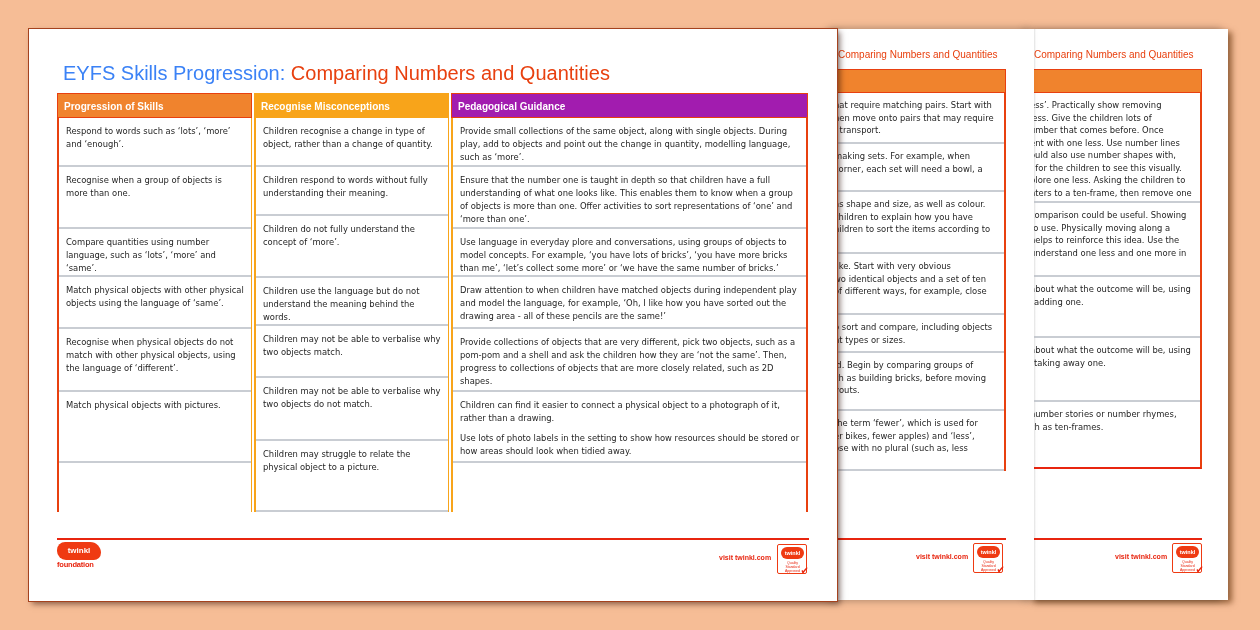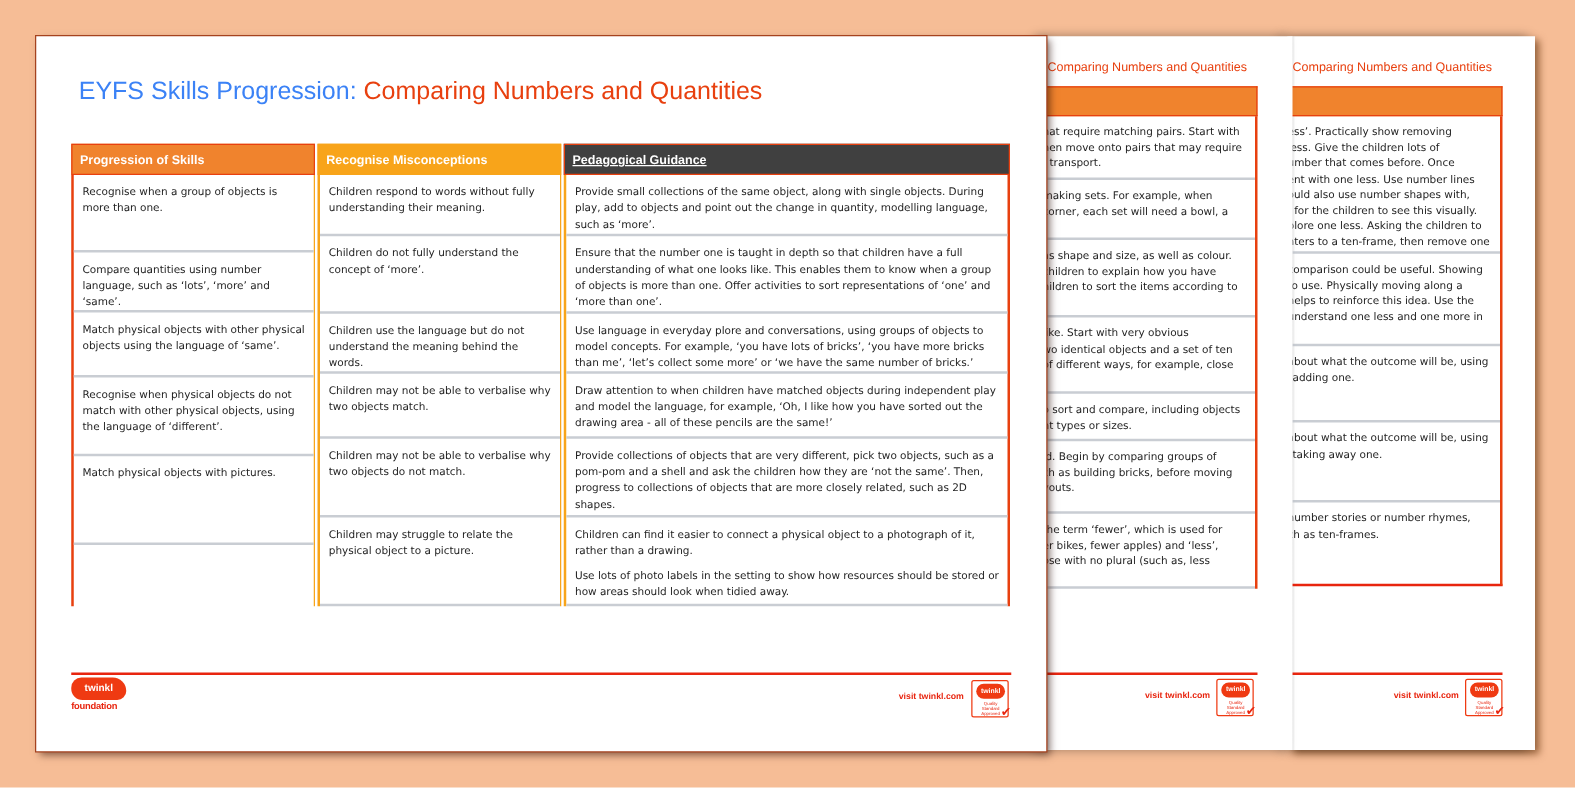--- a/index.html
+++ b/index.html
@@ -9,26 +9,26 @@
     .page { position: absolute; background: #fff; box-shadow: 2px 3px 6px rgba(60,20,0,0.55); overflow: hidden; }
     .page-3 { left: 1030px; top: 29px; width: 198px; height: 571px; z-index: 1; }
     .page-2 { left: 834px; top: 29px; width: 200px; height: 571px; z-index: 2; box-shadow: -6px 0 8px rgba(0,0,0,0.35); }
     .page-3 { box-shadow: -6px 0 8px rgba(0,0,0,0.35), 4px 3px 6px rgba(90,40,0,0.6); }
     .page-1 { left: 29px; top: 29px; width: 808px; height: 572px; z-index: 3; box-shadow: 0 0 0 1px #a5421e, 3px 3px 6px rgba(40,10,0,0.55); }
 
     .title { position: absolute; left: 34px; top: 33px; font-size: 20px; color: #e8250f; font-weight: normal; white-space: nowrap; }
     .title .lead { color: #3b82f6; }
     .title .rest { color: #e8400f; }
 
-    .grid { position: absolute; left: 28px; top: 86px; width: 851px; }
+    .grid { position: absolute; left: 28px; top: 64px; width: 851px; }
     .hdr-row { display: flex; height: 25px; }
     .hdr { font-size: 10px; font-weight: bold; color: #fff; padding: 7px 6px 0 6px; border: 1px solid #e8400f; }
     .hdr.c1 { width: 195px; background: #f0832d; }
     .hdr.c2 { width: 195px; background: #f8a41a; border-color: #f8a41a; margin-left: 2px; }
-    .hdr.c3 { width: 357px; background: #404040; margin-left: 2px; text-decoration: underline; }
+    .hdr.c3 { width: 357px; background: #a21caf; margin-left: 2px; }
 
     .body-wrap { display: flex; }
     .col { display: flex; flex-direction: column; }
     .col.c1 { width: 195px; border-left: 2px solid #e8400f; border-right: 1px solid #f8a41a; }
     .col.c2 { width: 195px; border-left: 2px solid #f8a41a; border-right: 1px solid #f8a41a; margin-left: 2px; }
     .col.c3 { width: 357px; border-left: 2px solid #f8a41a; border-right: 2px solid #e8400f; margin-left: 2px; }
 
     .cell { font-family: "DejaVu Sans", sans-serif; font-size: 8.4px; line-height: 13px; color: #1e1e1e; padding: 7px 6px 0 7px; border-bottom: 2px solid #c9cdd3; }
     .cell p + p { margin-top: 7px; }
     .r0 { height: 49px; }
@@ -158,27 +158,29 @@
   </h1>
 
   <div class="grid">
     <div class="hdr-row">
       <div class="hdr c1">Progression of Skills</div>
       <div class="hdr c2">Recognise Misconceptions</div>
       <div class="hdr c3">Pedagogical Guidance</div>
     </div>
     <div class="body-wrap">
       <div class="col c1">
+        <div class="cell r1">Respond to words such as ‘lots’, ‘more’ and ‘enough’.</div>
         <div class="cell r2">Recognise when a group of objects is more than one.</div>
         <div class="cell r3">Compare quantities using number language, such as ‘lots’, ‘more’ and ‘same’.</div>
         <div class="cell r4">Match physical objects with other physical objects using the language of ‘same’.</div>
         <div class="cell r5">Recognise when physical objects do not match with other physical objects, using the language of ‘different’.</div>
         <div class="cell r6">Match physical objects with pictures.</div>
       </div>
       <div class="col c2">
+        <div class="cell r0">Children recognise a change in type of object, rather than a change of quantity.</div>
         <div class="cell r1">Children respond to words without fully understanding their meaning.</div>
         <div class="cell r2">Children do not fully understand the concept of ‘more’.</div>
         <div class="cell r3">Children use the language but do not understand the meaning behind the words.</div>
         <div class="cell r4">Children may not be able to verbalise why two objects match.</div>
         <div class="cell r5">Children may not be able to verbalise why two objects do not match.</div>
         <div class="cell r6">Children may struggle to relate the physical object to a picture.</div>
       </div>
       <div class="col c3">
         <div class="cell r0">
             <p>Provide small collections of the same object, along with single objects. During play, add to objects and point out the change in quantity, modelling language, such as ‘more’.</p>

